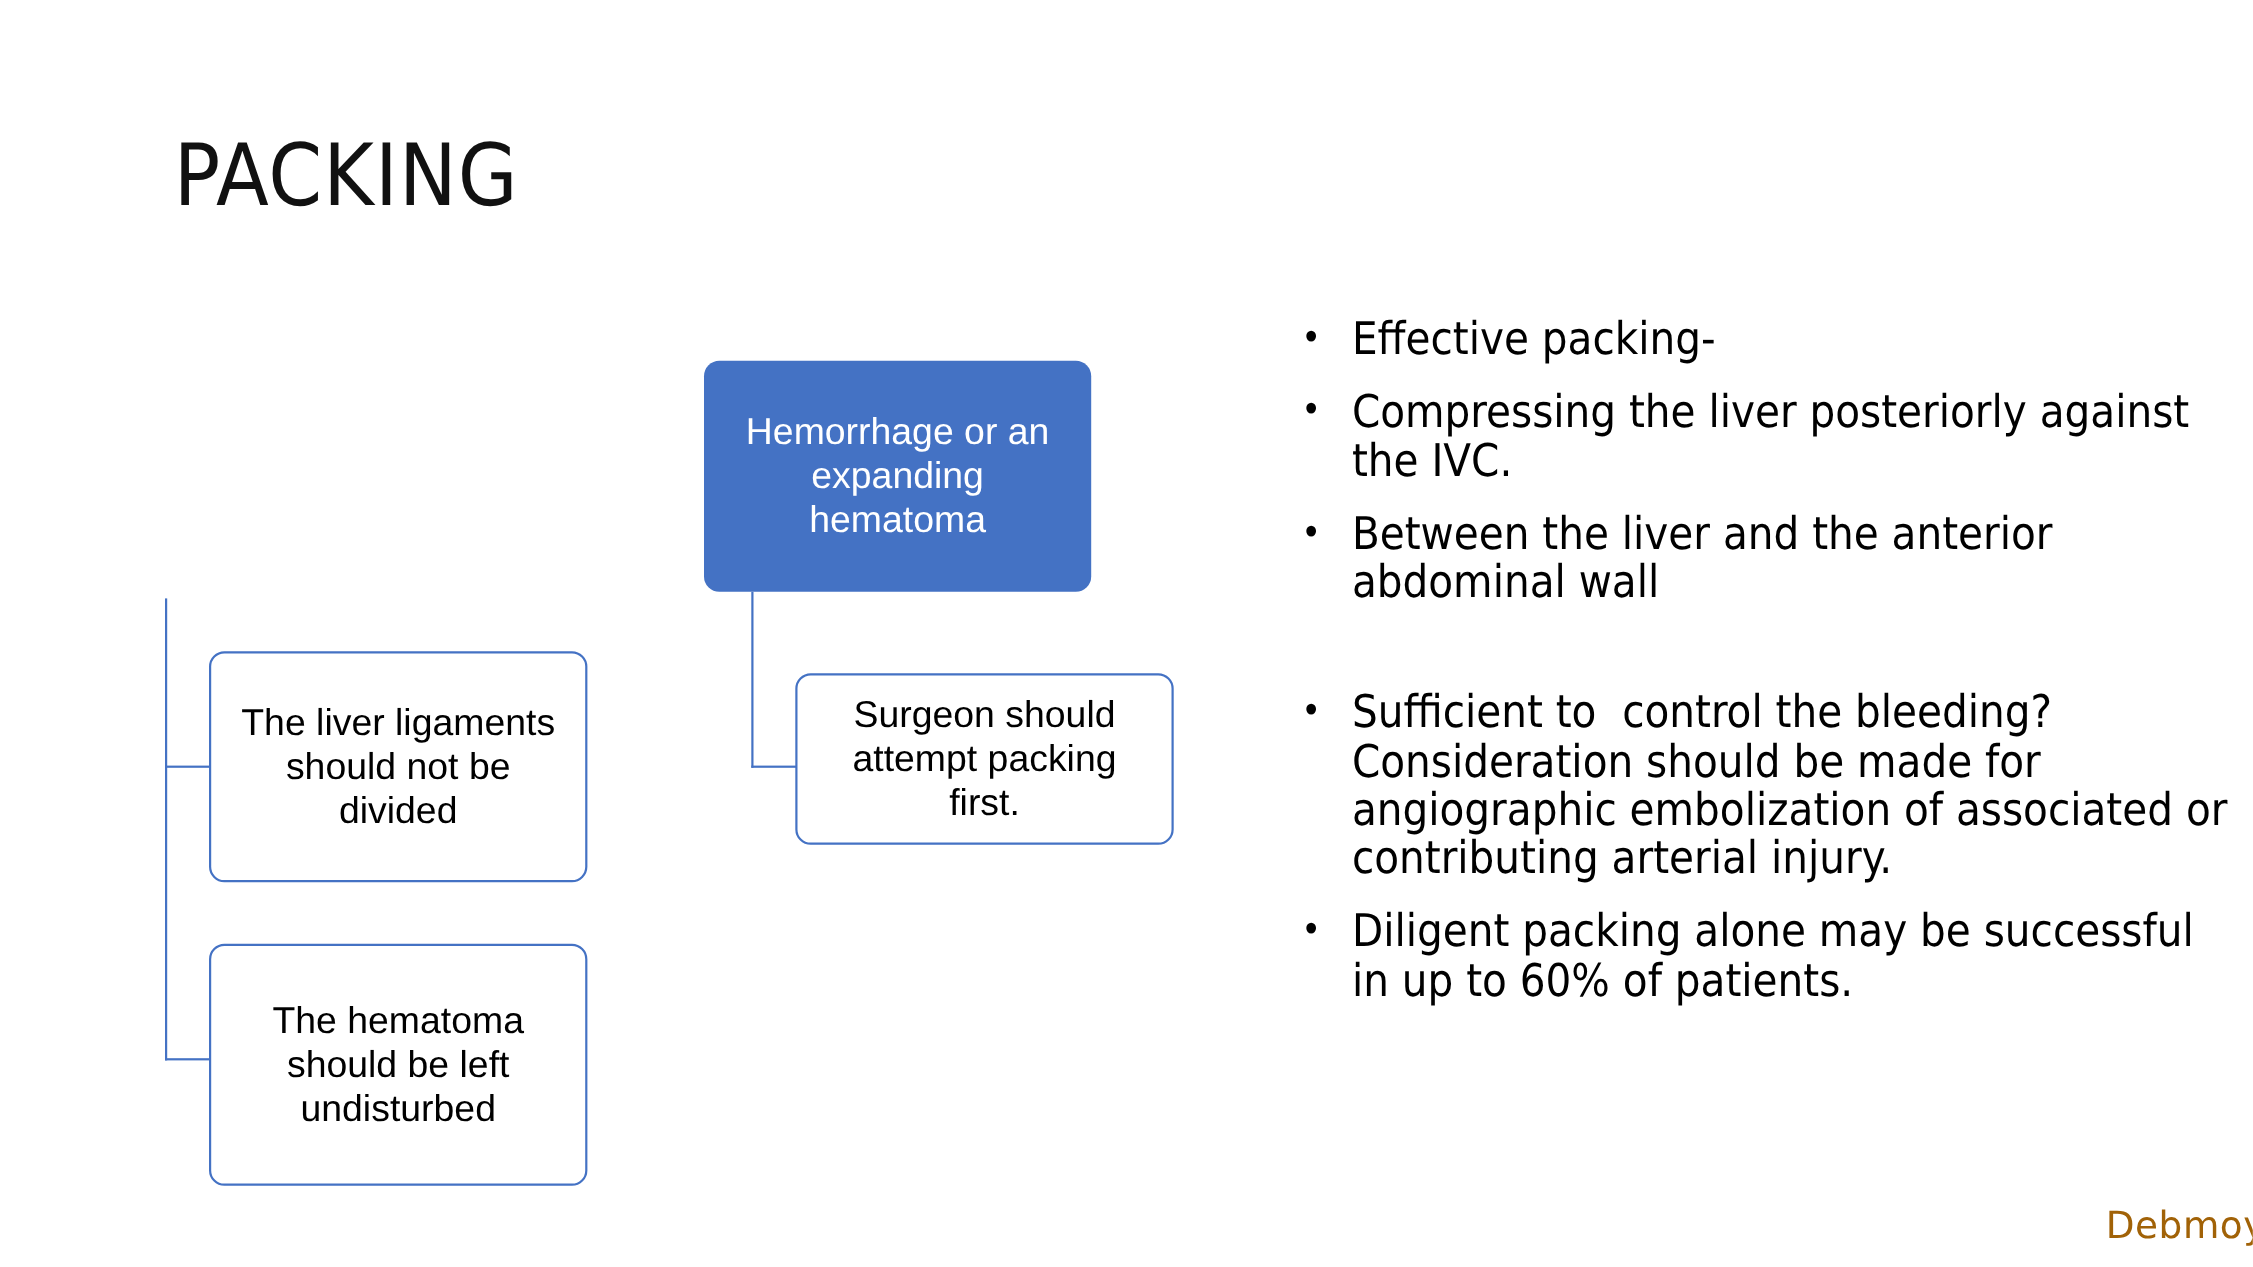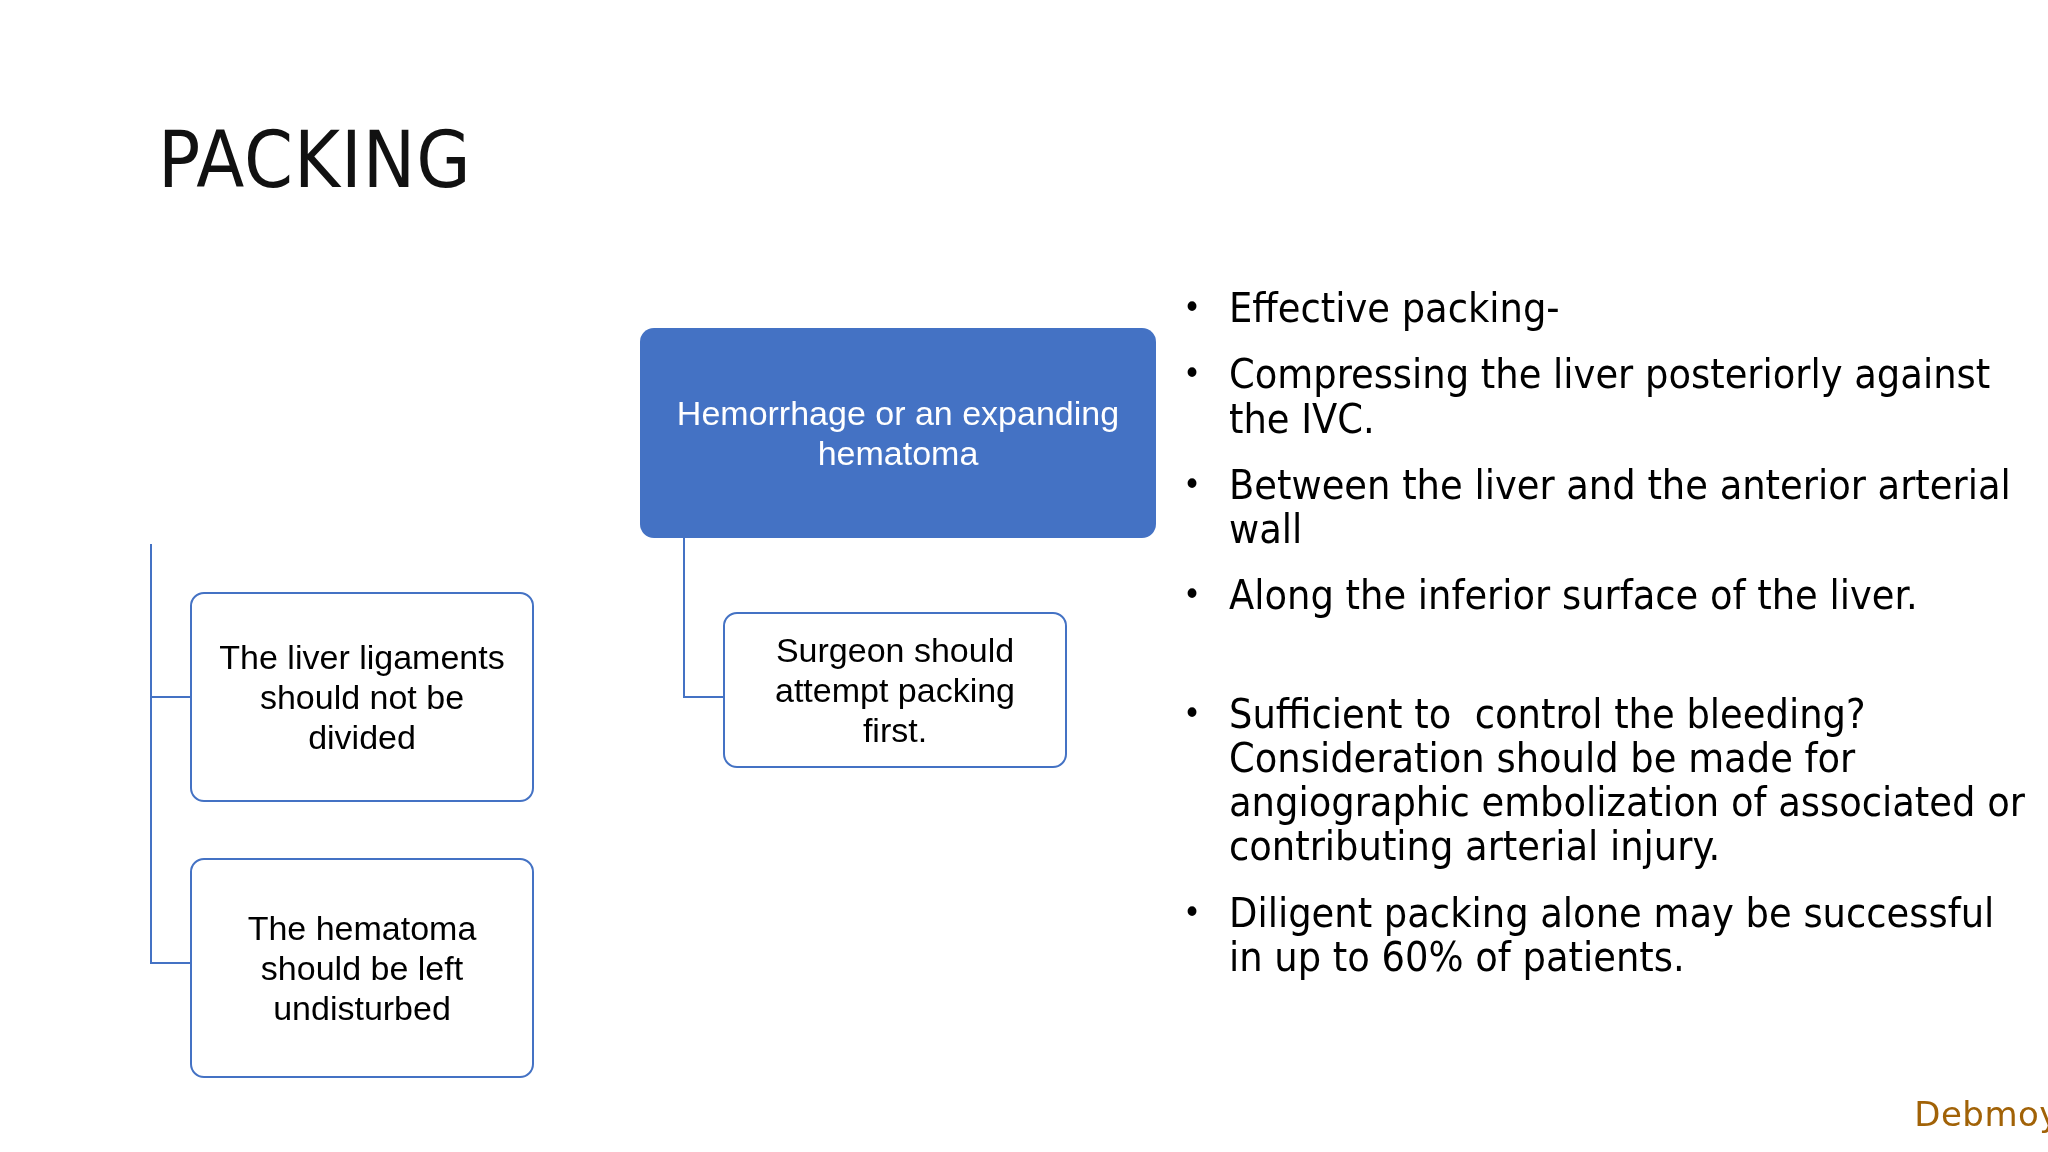--- a/index.html
+++ b/index.html
@@ -64,21 +64,21 @@
     color: #000000;
     font-size: 34px;
     border: 2px solid #4472C4;
   }
   .node-text {
     display: block;
     white-space: pre-line;
   }
 
   #node-root-left   { left: 105px;  top: 328px; width: 428px; height: 216px; }
-  #node-root-right  { left: 640px;  top: 328px; width: 516px; height: 210px; }
+  #node-root-right  { left: 640px;  top: 328px; width: 352px; height: 210px; }
   #node-child-a     { left: 190px;  top: 592px; width: 344px; height: 210px; }
   #node-child-b     { left: 190px;  top: 858px; width: 344px; height: 220px; }
   #node-child-c     { left: 723px;  top: 592px; width: 344px; height: 156px; margin-top: 20px; }
 
   
   .conn {
     position: absolute;
     background: #4472C4;
   }
   .conn-v { width: 2px; }
@@ -163,21 +163,20 @@
 
     <div class="node node-white" id="node-child-c">
       <span class="node-text">Surgeon should attempt packing first.</span>
     </div>
 
   </div>
 
   <div id="bullet-list">
     <div class="bullet-item">Effective packing-</div>
     <div class="bullet-item">Compressing the liver posteriorly against the IVC.</div>
-    <div class="bullet-item">Between the liver and the anterior arterial wall</div>
-    <div class="bullet-item">Along the inferior surface of the liver.</div>
+    <div class="bullet-item">Between the liver and the anterior abdominal wall</div>
     <div class="bullet-item spaced-above">Sufficient to  control the bleeding? Consideration should be made for angiographic embolization of associated or contributing arterial injury.</div>
     <div class="bullet-item">Diligent packing alone may be successful in up to 60% of patients.</div>
   </div>
 
   <div id="watermark">Debmoy</div>
 
 </div>
 
 </body></html>

